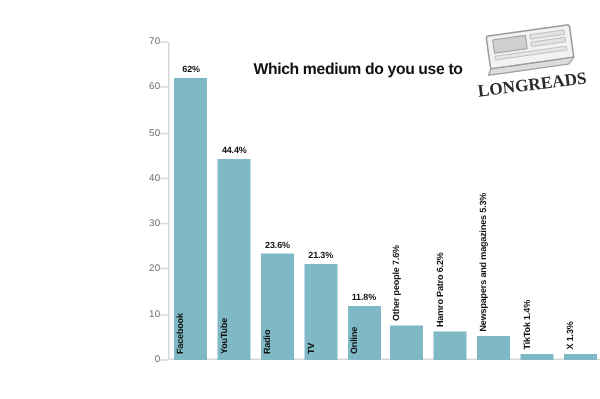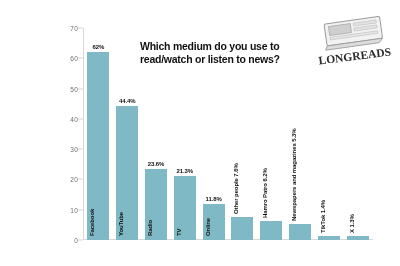--- a/index.html
+++ b/index.html
@@ -3,21 +3,21 @@
 <meta charset="utf-8">
 <style>
   html,body{margin:0;padding:0;}
   body{
     width:400px;height:266px;
     background:#ffffff;
     font-family:"Liberation Sans", sans-serif;
     overflow:hidden;
     position:relative;
   }
-  #chart-root{position:absolute;inset:0;}
+  #chart-root{position:absolute;inset:0;margin-left:29px;}
 
   
   .plot-area{
     position:absolute;
     left:84px; top:28px;
     width:288px; height:212px;
   }
   .axis-line-y{
     position:absolute;
     left:83px; top:28px;
@@ -180,21 +180,20 @@
         </div>
         <div class="bar-wrap" style="left: 262.656px; width: 21.888px; height: 212px;">
           <div class="bar" style="height: 3.93714px; background: rgb(127, 185, 197);"></div>
           <div class="bar-cat" style="bottom: 6.93714px; left: 50%; transform: rotate(-90deg) translate(0px, -50%);">X 1.3%</div>
         </div>
       </div>
   </div>
 
   <div class="chart-title">
     <div>Which medium do you use to</div>
-    <div>read/watch or listen to news?</div>
   </div>
 
   <div class="logo">
     <svg viewBox="0 0 74 54" xmlns="http://www.w3.org/2000/svg">
       <g transform="rotate(-8 37 24)">
         <rect x="8" y="8" width="56" height="22" rx="1.5" fill="#f2f2f2" stroke="#9a9a9a" stroke-width="1"></rect>
         <rect x="12" y="11" width="22" height="9" fill="#cfcfcf" stroke="#9a9a9a" stroke-width="0.6"></rect>
         <rect x="37" y="11" width="23" height="3" fill="#e2e2e2" stroke="#b5b5b5" stroke-width="0.5"></rect>
         <rect x="37" y="16" width="23" height="3" fill="#e2e2e2" stroke="#b5b5b5" stroke-width="0.5"></rect>
         <rect x="12" y="22" width="48" height="2.5" fill="#e6e6e6" stroke="#b5b5b5" stroke-width="0.5"></rect>

